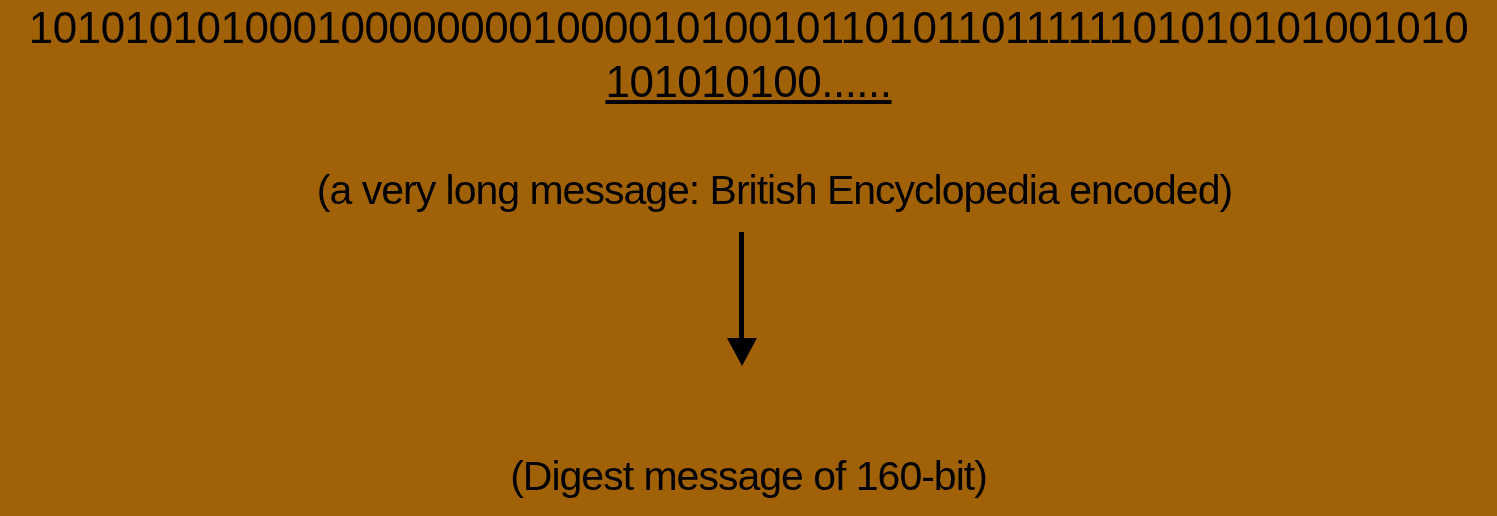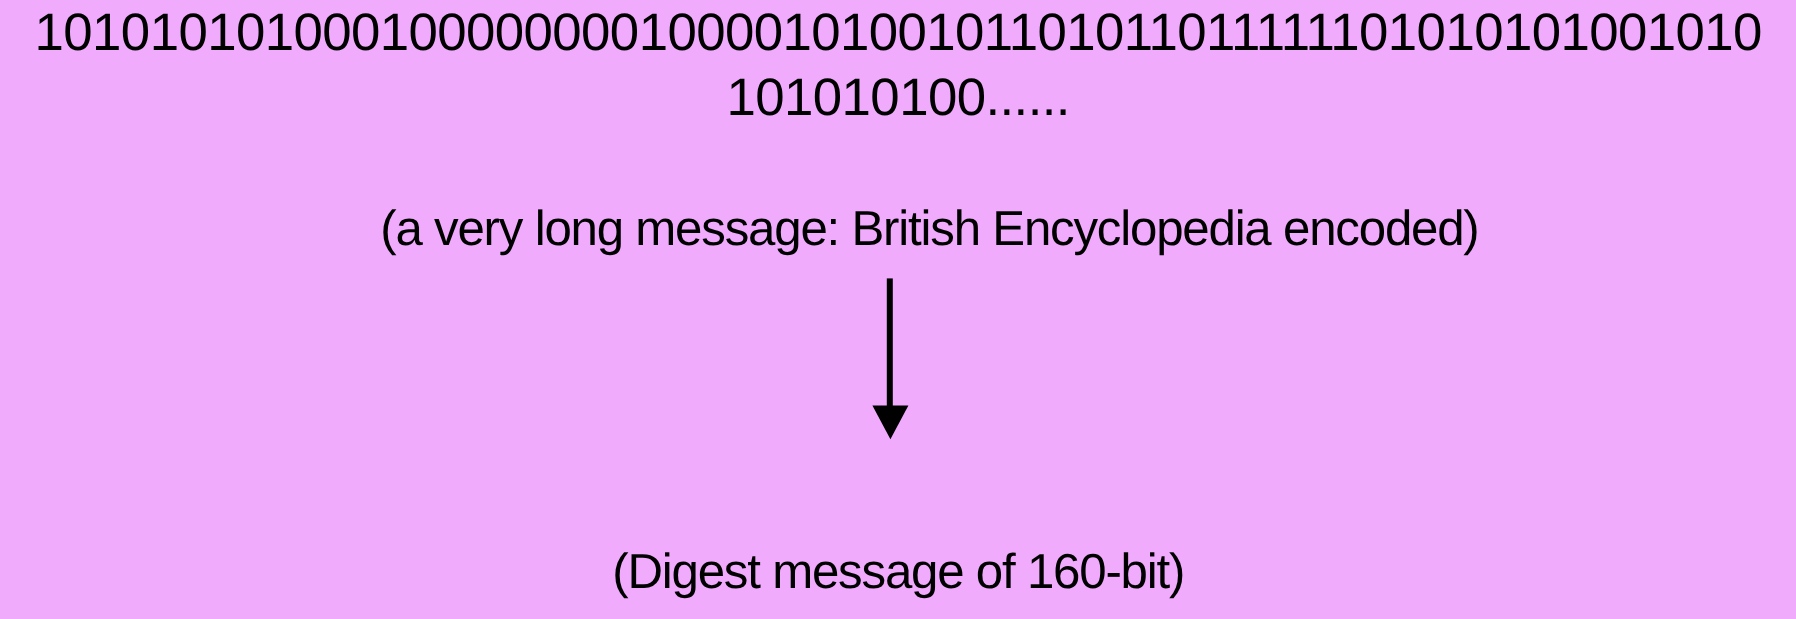--- a/index.html
+++ b/index.html
@@ -4,38 +4,38 @@
 <style>
   html, body {
     margin: 0;
     padding: 0;
     background: #ffffff;
   }
   .figure {
     position: relative;
     width: 1497px;
     height: 516px;
-    background: #f0abfc;
+    background: #a16207;
     overflow: hidden;
     font-family: "Liberation Sans", sans-serif;
     color: #000000;
   }
   .bin-line {
     position: absolute;
     left: 0;
     width: 1497px;
     text-align: center;
     font-size: 44px;
     line-height: 52px;
     letter-spacing: -0.5px;
     white-space: nowrap;
     color: #000000;
   }
   .line1 { top: 2px; }
-  .line2 { top: 56px; }
+  .line2 { top: 56px; text-decoration: underline; }
   .caption {
     position: absolute;
     left: 0;
     width: 1497px;
     text-align: center;
     font-size: 41px;
     line-height: 48px;
     letter-spacing: -1px;
     white-space: nowrap;
     color: #000000;

